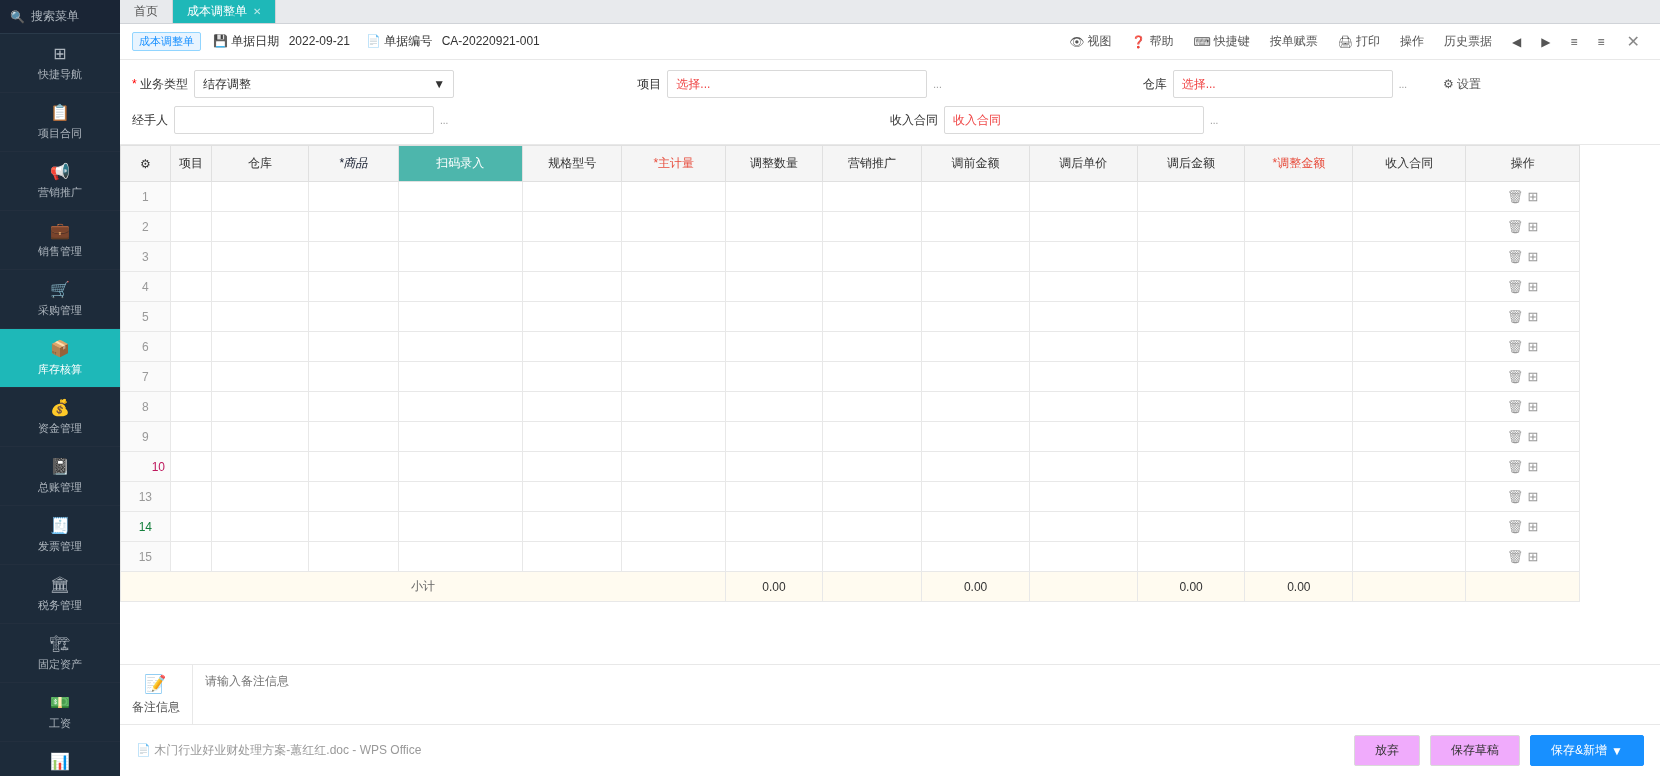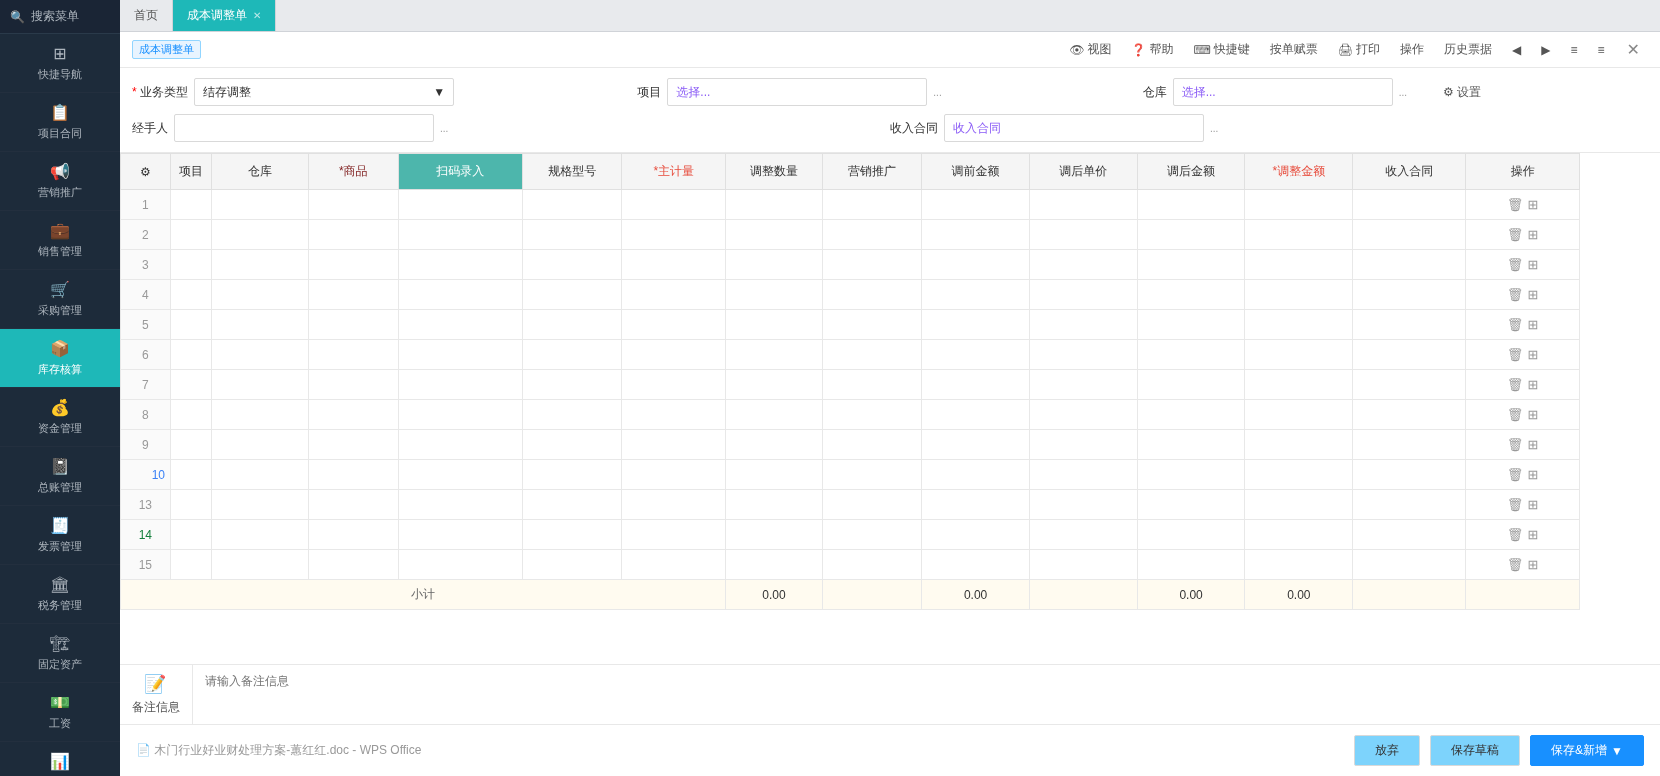--- a/index.html
+++ b/index.html
@@ -46,21 +46,21 @@
       background: #f0f2f5;
       overflow: hidden;
     }
 
     
     .tab-bar {
       display: flex;
       align-items: center;
       background: #e8eaed;
       padding: 0;
-      height: 32px;
+      height: 24px;
       border-bottom: 1px solid #d0d3d8;
     }
     .tab-item {
       display: flex;
       align-items: center;
       padding: 0 14px;
       height: 100%;
       cursor: pointer;
       font-size: 12px;
       color: #555;
@@ -176,21 +176,21 @@
       cursor: pointer;
       color: #333;
       background: #fff;
       min-width: 180px;
       max-width: 300px;
     }
     .field-input.with-arrow {
       display: flex;
       justify-content: space-between;
     }
-    .field-input .placeholder { color: #8b5cf6; }
+    .field-input .placeholder { color: #ef4444; }
     .field-dots {
       color: #999;
       font-size: 10px;
       cursor: pointer;
     }
 
     
     .table-area {
       flex: 1;
       overflow: auto;
@@ -283,21 +283,21 @@
       margin-right: auto;
       font-size: 12px;
       color: #999;
     }
     .btn {
       padding: 6px 20px;
       border-radius: 2px;
       font-size: 12px;
       cursor: pointer;
       border: 1px solid #d9d9d9;
-      background: #7dd3fc;
+      background: #f0abfc;
       color: #333;
     }
     .btn-primary {
       background: #1890ff;
       color: #fff;
       border-color: #1890ff;
       display: flex;
       align-items: center;
       gap: 4px;
     }
@@ -375,20 +375,32 @@
     <div class="tab-item active">
       <span>成本调整单</span>
       <span class="tab-close">✕</span>
     </div>
   </div>
 
   <div class="form-container">
 
     <div class="form-toolbar">
       <span class="form-title-tag">成本调整单</span>
+      <div class="form-meta">
+        <span>
+          <span>💾</span>
+          <span>单据日期</span>
+          <span style="margin-left:6px;">2022-09-21</span>
+        </span>
+        <span>
+          <span>📄</span>
+          <span>单据编号</span>
+          <span style="margin-left:6px;">CA-20220921-001</span>
+        </span>
+      </div>
       <div class="form-toolbar-right">
         <span class="toolbar-btn">
           <span>👁</span>视图
         </span>
         <span class="toolbar-btn">
           <span>❓</span>帮助
         </span>
         <span class="toolbar-btn">
           <span>⌨</span>快捷键
         </span>
@@ -465,21 +477,21 @@
           <col style="width:78px">
           <col style="width:82px">
           <col style="width:82px">
           <col style="width:58px">
         </colgroup>
         <thead>
           <tr>
             <th><span>⚙</span></th>
             <th>项目</th>
             <th>仓库</th>
-            <th style="color:#7f1d1d;">*商品</th>
+            <th style="color:#0f172a;font-style:italic;">*商品</th>
             <th class="highlight">扫码录入</th>
             <th>规格型号</th>
             <th style="color:#e74c3c;">*主计量</th>
             <th>调整数量</th>
             <th>营销推广</th>
             <th>调前金额</th>
             <th>调后单价</th>
             <th>调后金额</th>
             <th style="color:#e74c3c;">*调整金额</th>
             <th>收入合同</th>
@@ -679,21 +691,21 @@
               <td></td>
               <td></td>
               <td>
                 <div class="ops-btns">
                   <span class="op-btn" title="删除">🗑</span>
                   <span class="op-btn" title="复制">⊞</span>
                 </div>
               </td>
             </tr>
             <tr>
-              <td class="row-num" style="color: #3b82f6; padding-left: 30px;">10</td>
+              <td class="row-num" style="color: #be185d; padding-left: 30px;">10</td>
               <td></td>
               <td></td>
               <td></td>
               <td></td>
               <td></td>
               <td></td>
               <td></td>
               <td></td>
               <td></td>
               <td></td>

